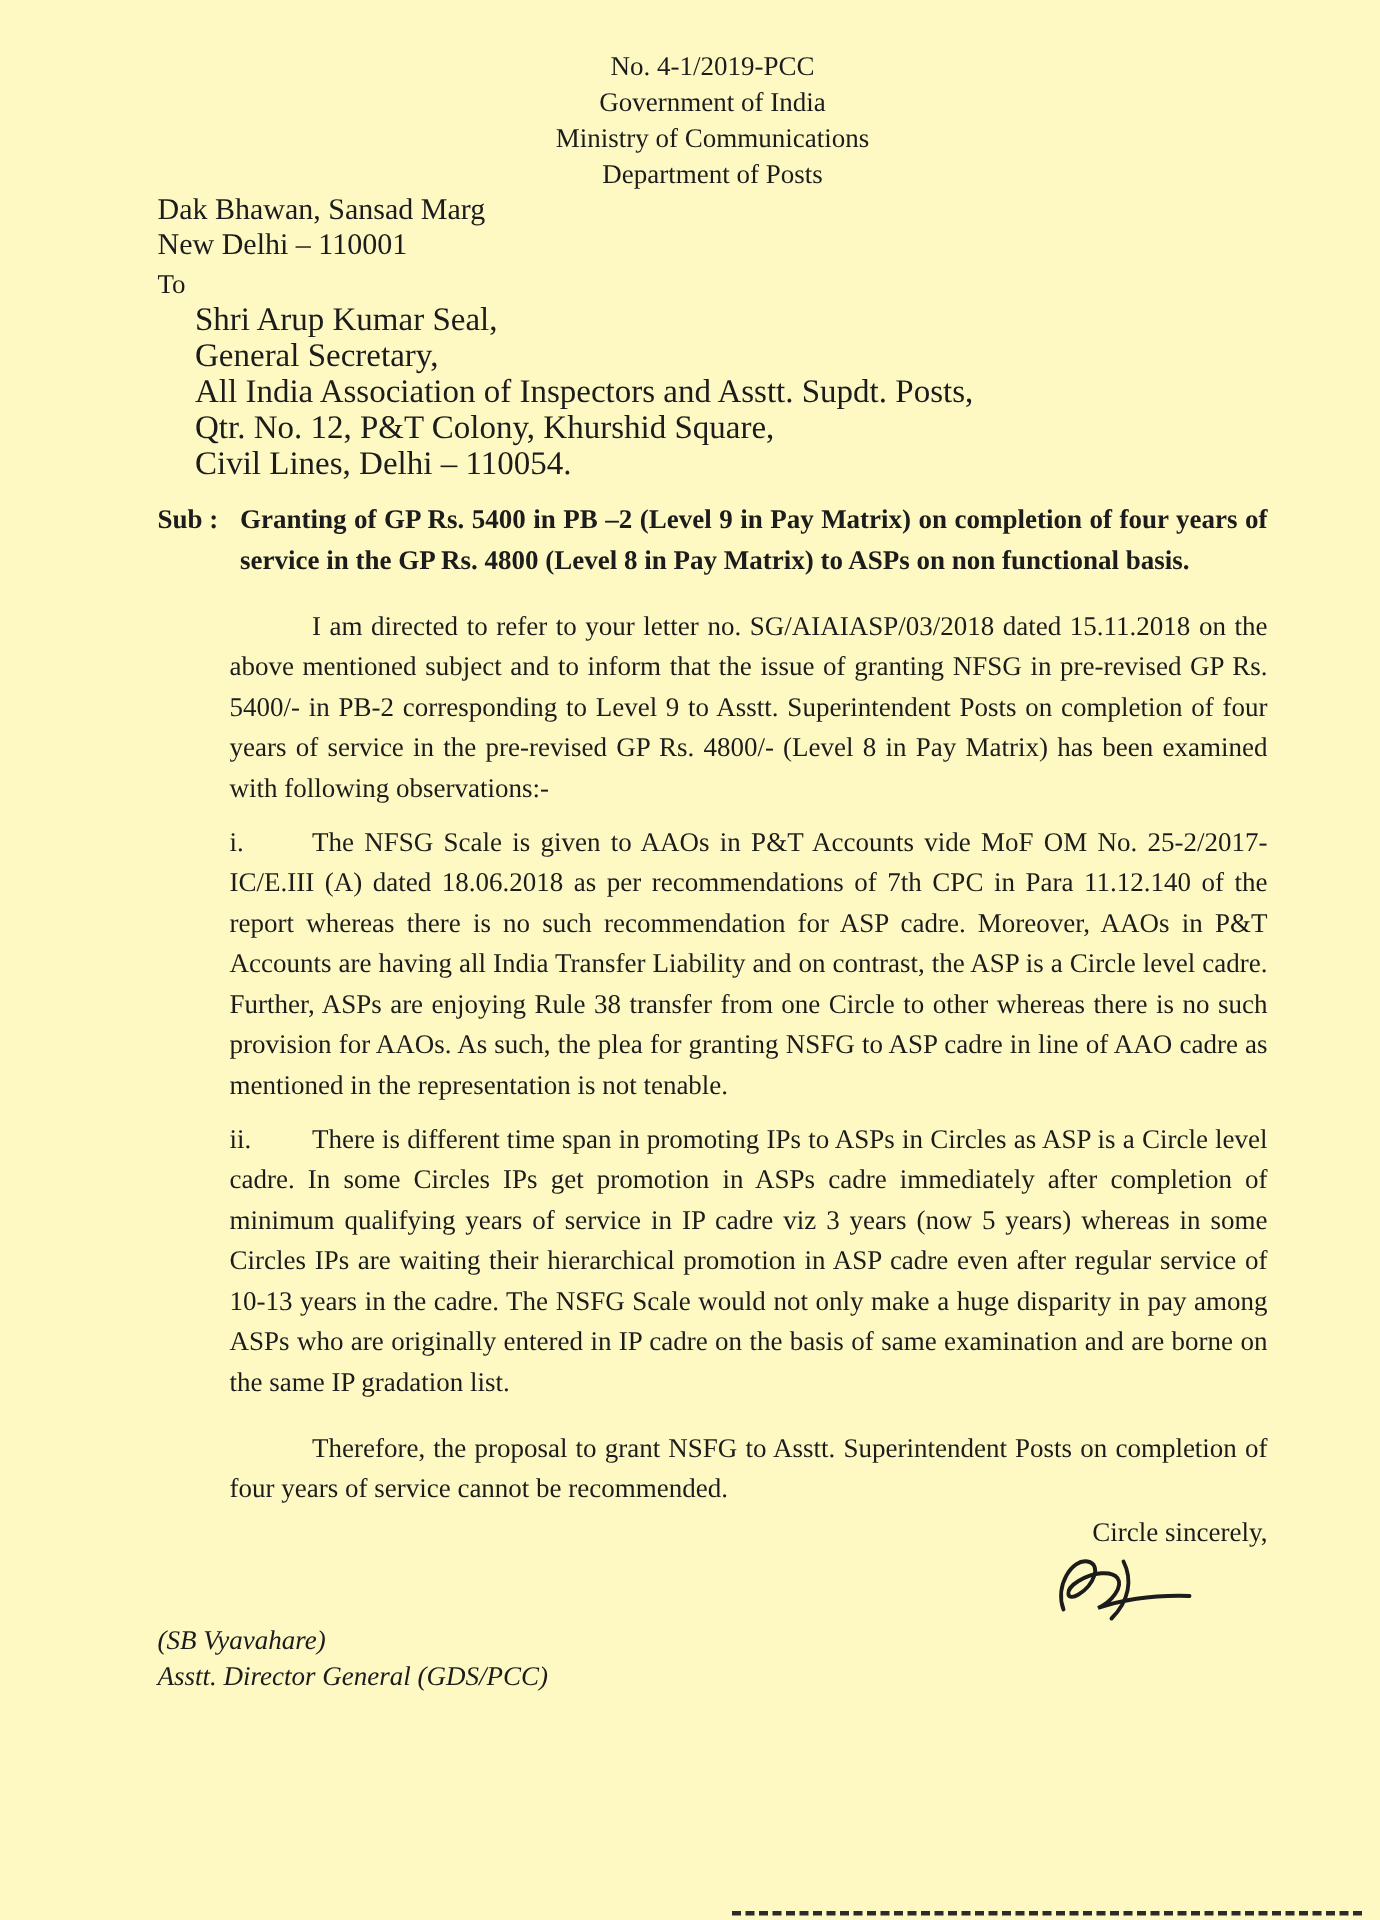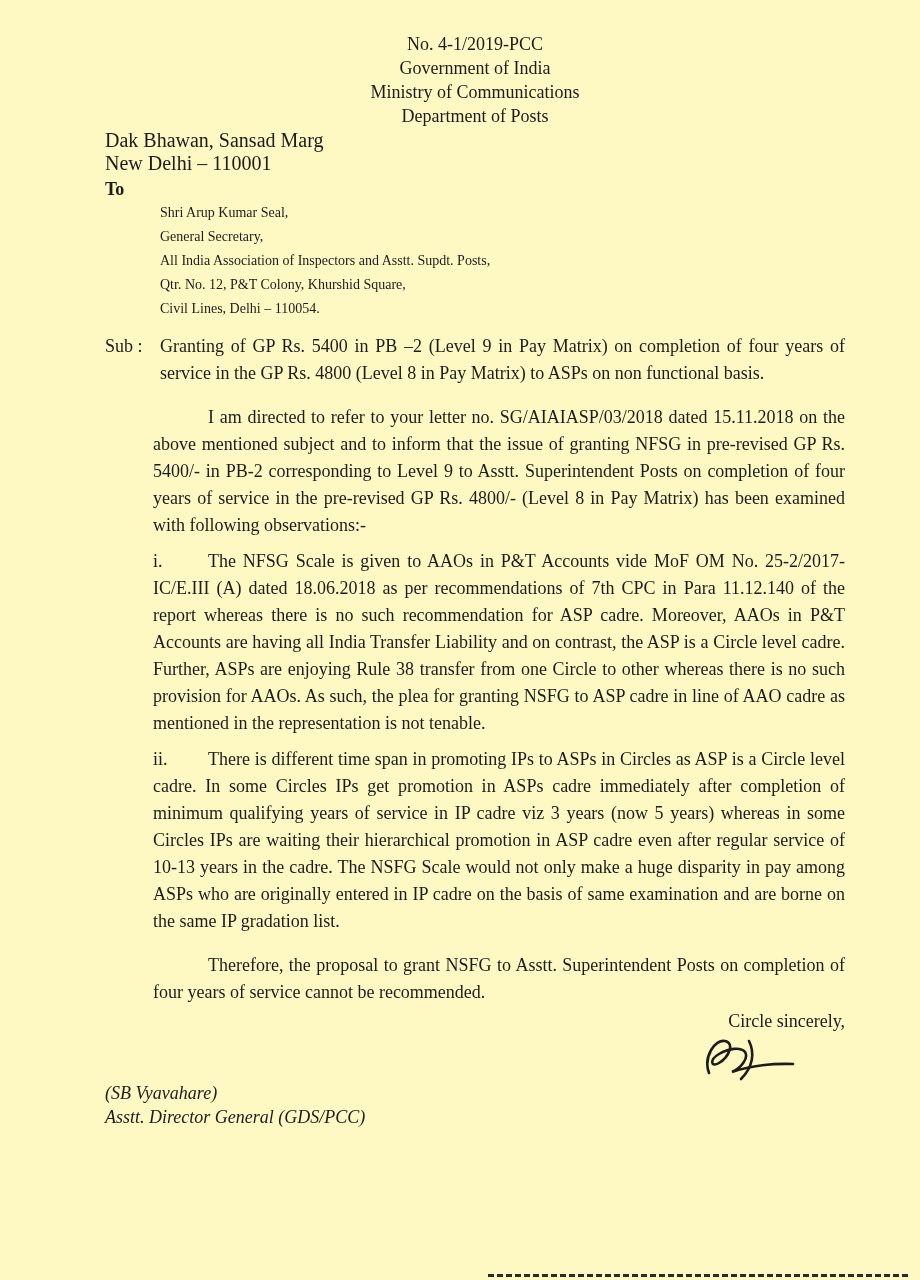--- a/index.html
+++ b/index.html
@@ -12,23 +12,23 @@
   .page {
     position: relative;
     width: 920px;
     height: 1280px;
     background: #fef9c3;
     padding: 32px 75px 0 105px;
     overflow: hidden;
   }
   .center-block { text-align: center; font-size: 18px; line-height: 24px; }
   .right-block  { text-align: left;  font-size: 20px; line-height: 23px; margin-top: 1px; }
-  .to-label { font-size: 18px; line-height: 24px; margin-top: 2px; font-weight: bold; }
-  .recipient { margin-left: 55px; font-size: 14px; line-height: 24px; }
-  .subject { display: flex; margin-top: 12px; font-size: 18px; line-height: 27px; }
+  .to-label { font-size: 18px; line-height: 24px; margin-top: 2px; }
+  .recipient { margin-left: 25px; font-size: 22px; line-height: 24px; }
+  .subject { display: flex; margin-top: 12px; font-size: 18px; line-height: 27px; font-weight: bold; }
   .subject .label { flex: 0 0 55px; }
   .subject .text  { flex: 1; text-align: justify; }
   .salutation { margin-top: 6px; font-size: 18px; line-height: 27px; }
   p.body { margin-top: 17px; font-size: 18px; line-height: 27px; text-align: justify; margin-left: 48px; }
   p.body.indent { text-indent: 55px; }
   p.body.point { margin-top: 9px; text-indent: 0; }
   .pt-num { display: inline-block; width: 55px; }
   .signoff { text-align: right; margin-top: 2px; font-size: 18px; line-height: 27px; }
   .sig-wrap { text-align: right; padding-right: 34px; height: 46px; margin-top: 0; }
   .sig-wrap svg { display: inline-block; }

